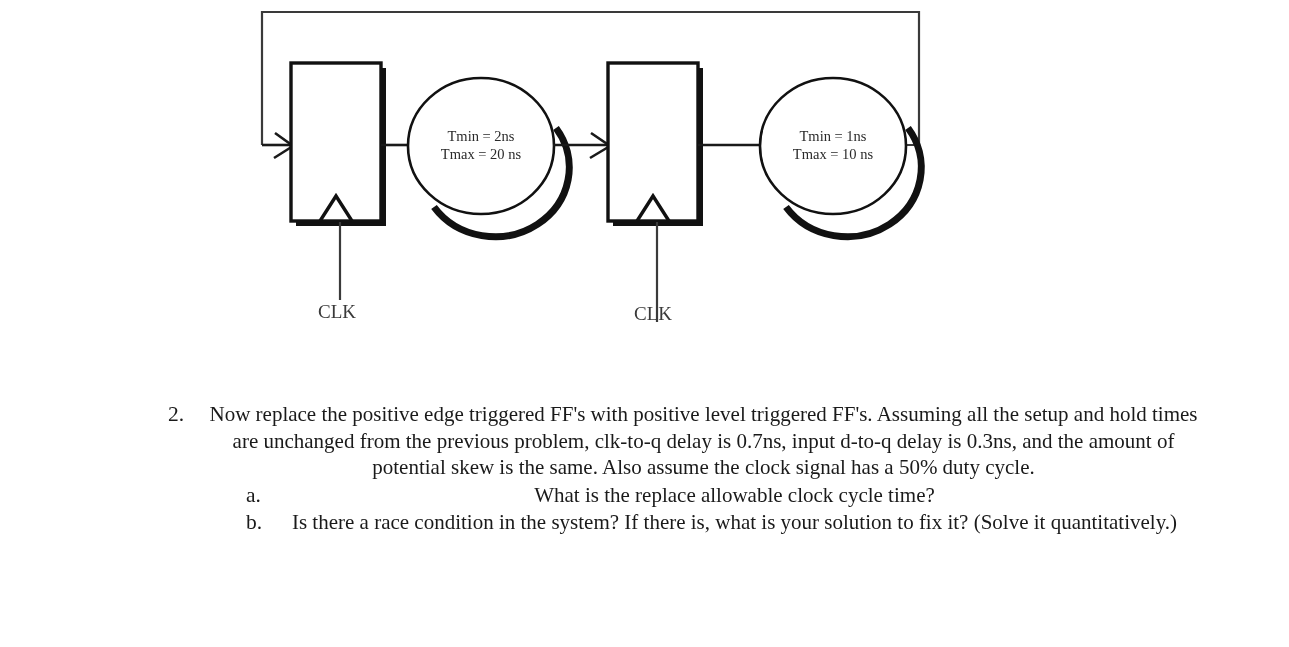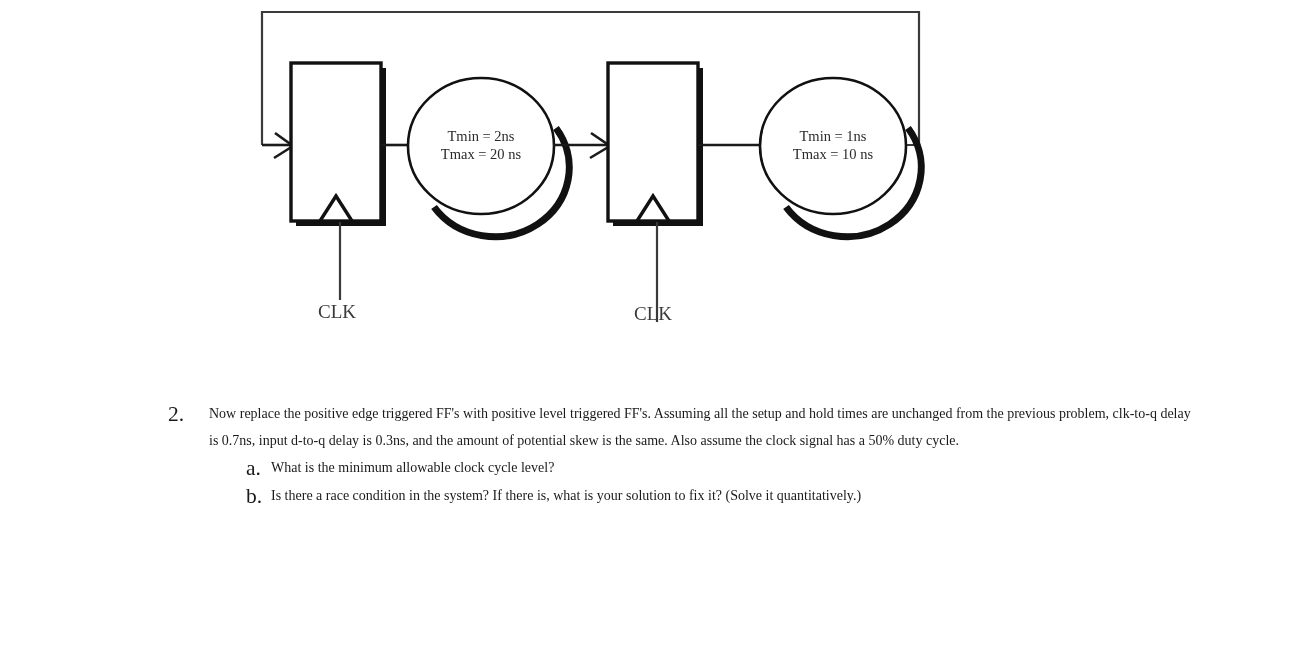--- a/index.html
+++ b/index.html
@@ -100,23 +100,23 @@
     line-height: 26.5px;
   }
   .q-marker.level1 {
     width: 41px;
   }
   .q-marker.level2 {
     width: 25px;
   }
   .q-body {
     flex: 1 1 auto;
-    font-size: 14px;
+    font-size: 21px;
     line-height: 26.5px;
-    text-align: left;
+    text-align: center;
   }
   .sub-list {
     margin-top: 1px;
     padding-left: 78px;
   }
   .sub-list .q-row + .q-row {
     margin-top: 1px;
   }
 </style>
 </head>
@@ -186,21 +186,21 @@
 
   <div class="q-row">
     <div class="q-marker level1">2.</div>
     <div class="q-body">Now replace the positive edge triggered FF's with positive level triggered FF's. Assuming all the setup and hold times are unchanged from the previous problem, clk-to-q delay is 0.7ns, input d-to-q delay is 0.3ns, and the amount of potential skew is the same. Also assume the clock signal has a 50% duty cycle.</div>
   </div>
 
   <div class="sub-list">
 
     <div class="q-row">
       <div class="q-marker level2">a.</div>
-      <div class="q-body">What is the minimum allowable clock cycle level?</div>
+      <div class="q-body">What is the replace allowable clock cycle time?</div>
     </div>
 
     <div class="q-row">
       <div class="q-marker level2">b.</div>
       <div class="q-body">Is there a race condition in the system? If there is, what is your solution to fix it? (Solve it quantitatively.)</div>
     </div>
 
   </div>
 </div>
 

